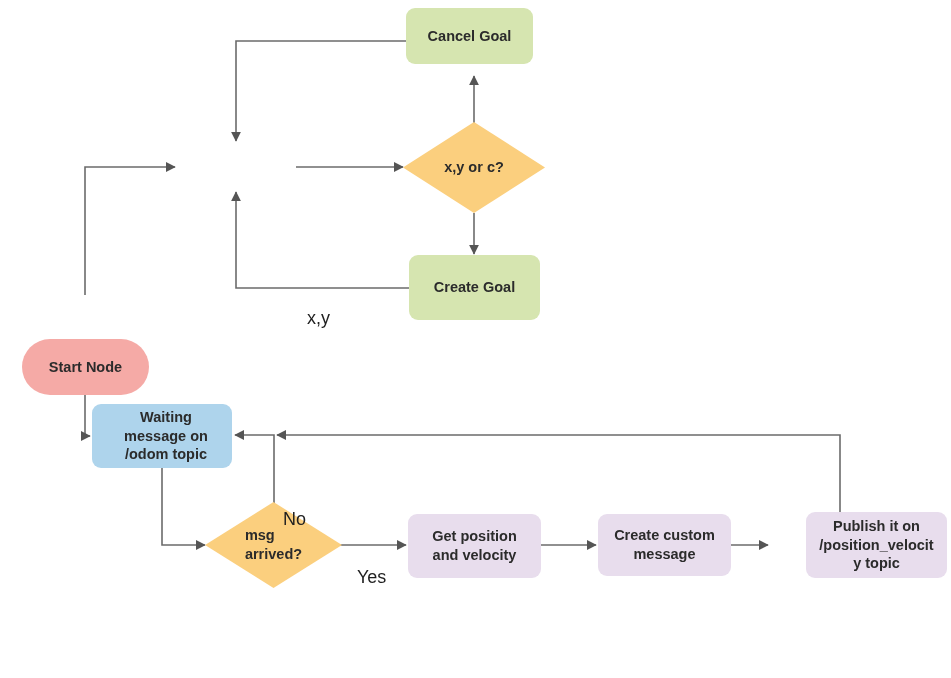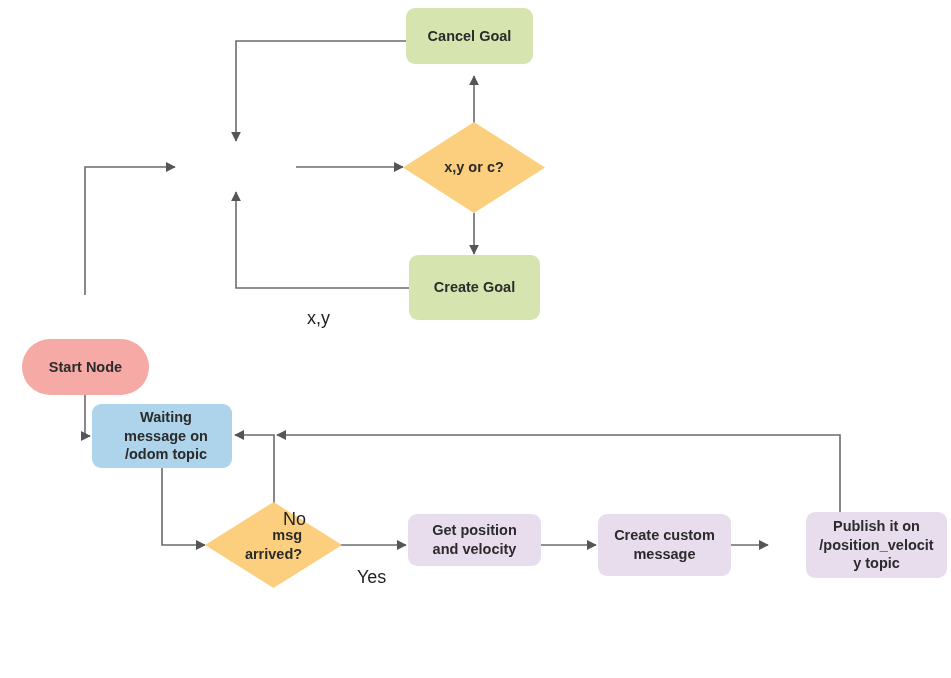--- a/index.html
+++ b/index.html
@@ -62,21 +62,21 @@
     background: #fbcf7e;
     clip-path: polygon(50% 0%, 100% 50%, 50% 100%, 0% 50%);
   }
   .diamond .lbl {
     position: absolute;
     left: 0; top: 0;
     width: 100%; height: 100%;
     display: flex;
     align-items: center;
     justify-content: center;
-    text-align: right;
+    text-align: left;
     white-space: pre-line;
     font-size: 14.5px;
     font-weight: 700;
     color: #2b2b2b;
     line-height: 1.28;
   }
   .edge-label {
     position: absolute;
     font-size: 18px;
     font-weight: 400;
@@ -150,21 +150,21 @@
 message on
 /odom topic</span>
   </div>
 
   <div class="diamond" style="left:205px; top:502px; width:137px; height:86px;">
     <div class="dshape"></div>
     <div class="lbl">msg
 arrived?</div>
   </div>
 
-  <div class="node rbox n-purple" style="left:408px; top:514px; width:133px; height:52px;">
+  <div class="node rbox n-purple" style="left:408px; top:514px; width:133px; height:64px;">
     <span class="lbl">Get position
 and velocity</span>
   </div>
 
   <div class="node rbox n-purple" style="left:598px; top:514px; width:133px; height:62px;">
     <span class="lbl">Create custom
 message</span>
   </div>
 
   <div class="node rbox n-purple" style="left:770px; top:512px; width:141px; height:66px;margin-left:36px;">

